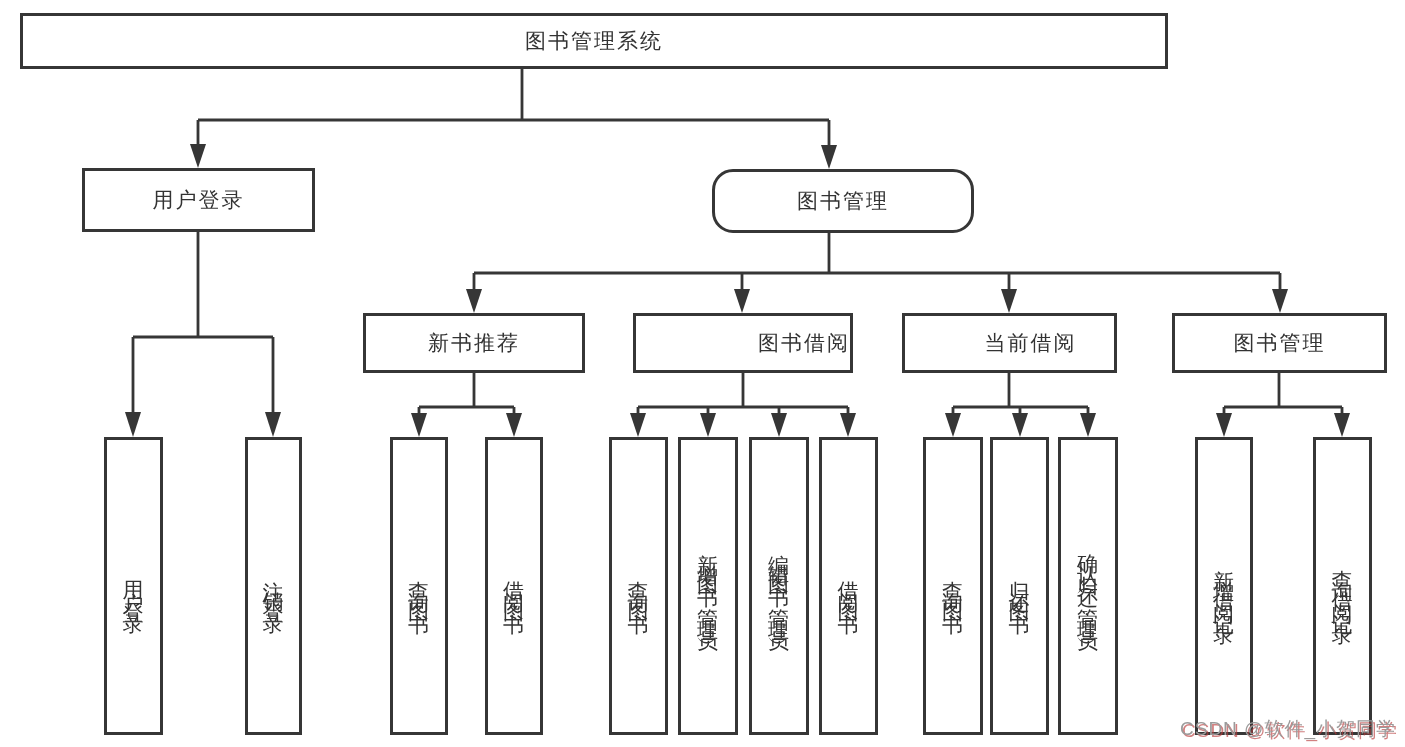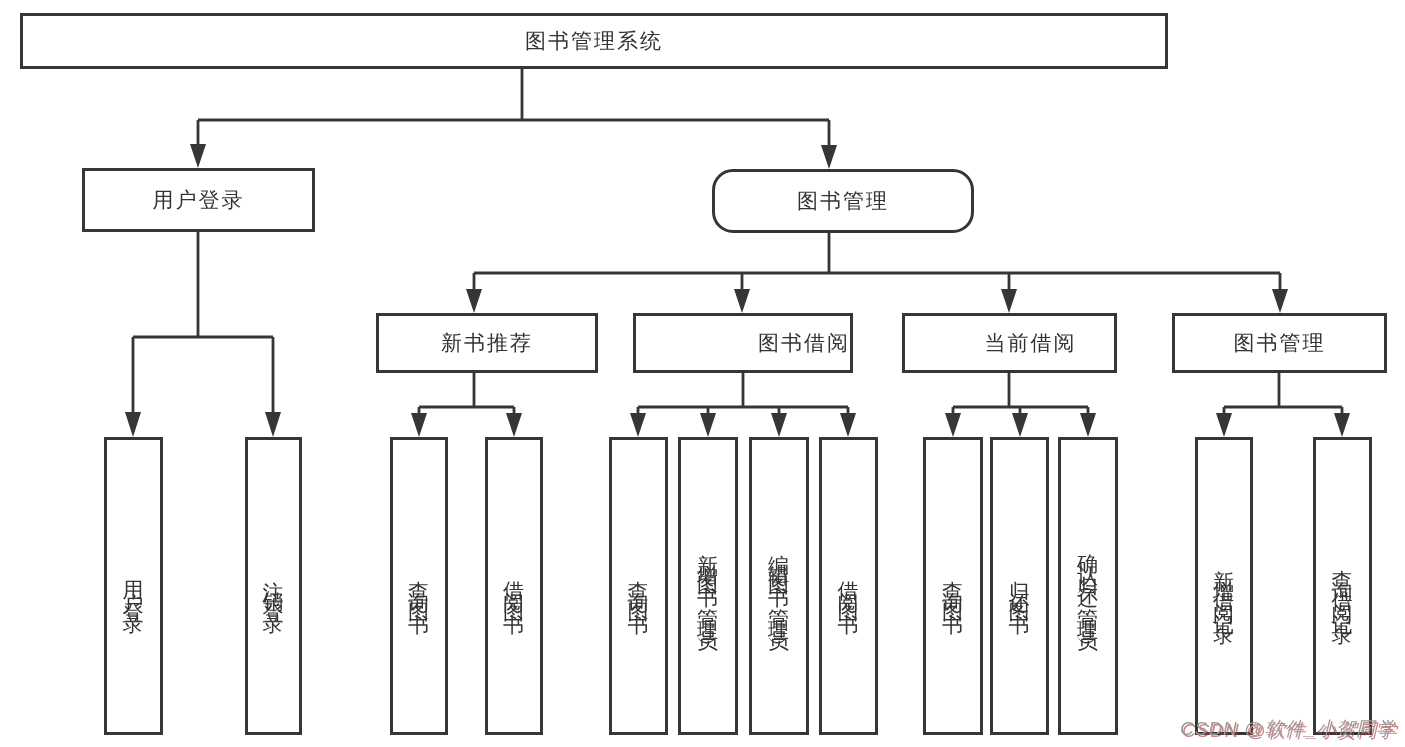--- a/index.html
+++ b/index.html
@@ -44,21 +44,20 @@
     position: absolute;
     left: 1180px;
     top: 716px;
     width: 225px;
     height: 28px;
     font-size: 19px;
     letter-spacing: 1px;
     color: #9b9b9b;
     text-shadow: 2px 2px 0 rgba(185, 60, 60, 0.65);
     white-space: nowrap;
-    font-style: italic;
   }
 </style>
 </head>
 <body>
 
 <div class="stage">
 
   <svg class="connectors" viewBox="0 0 1405 747" xmlns="http://www.w3.org/2000/svg">
     <g stroke="#363636" stroke-width="2.8" fill="none">
 
@@ -107,21 +106,21 @@
     <span class="label">图书管理系统</span>
   </div>
 
   <div class="box box-h" style="left:82px; top:168px; width:233px; height:64px;">
     <span class="label">用户登录</span>
   </div>
   <div class="box box-h" style="left:712px; top:169px; width:262px; height:64px;border-radius:21px;">
     <span class="label">图书管理</span>
   </div>
 
-  <div class="box box-h" style="left:363px; top:313px; width:222px; height:60px;margin-left:13px;">
+  <div class="box box-h" style="left:363px; top:313px; width:222px; height:60px;">
     <span class="label">新书推荐</span>
   </div>
   <div class="box box-h" style="left:633px; top:313px; width:220px; height:60px;justify-content:flex-end;">
     <span class="label">图书借阅</span>
   </div>
   <div class="box box-h" style="left:902px; top:313px; width:215px; height:60px;padding-left:42px;">
     <span class="label">当前借阅</span>
   </div>
   <div class="box box-h" style="left:1172px; top:313px; width:215px; height:60px;">
     <span class="label">图书管理</span>

